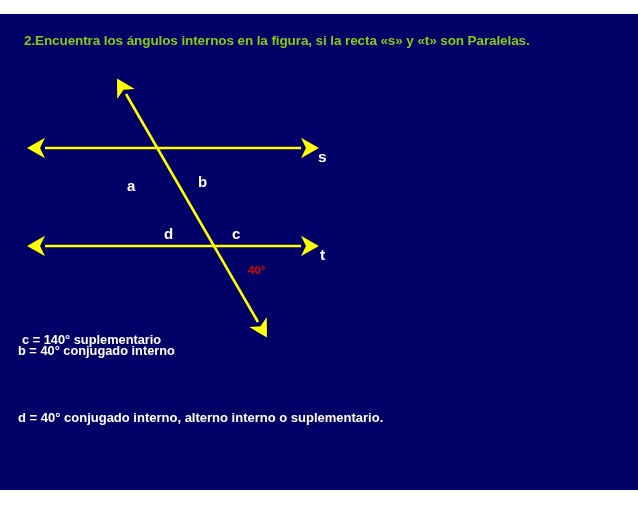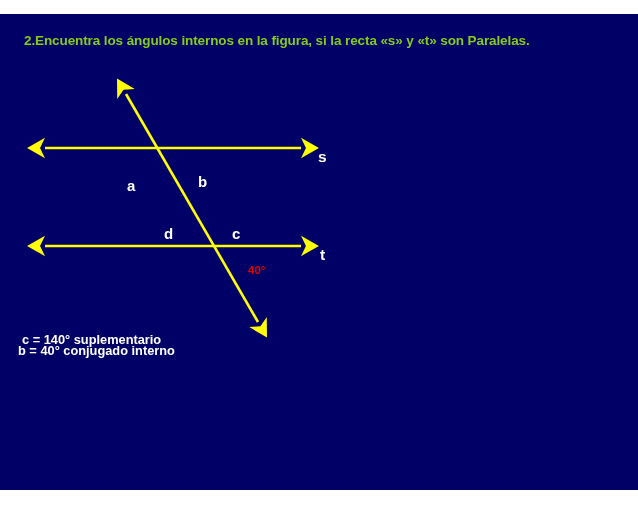--- a/index.html
+++ b/index.html
@@ -106,15 +106,16 @@
 
     <span class="fig-label" style="left:127px; top:163px;">a</span>
     <span class="fig-label" style="left:198px; top:159px;">b</span>
     <span class="fig-label" style="left:164px; top:211px;">d</span>
     <span class="fig-label" style="left:232px; top:211px;">c</span>
 
     <span class="angle-label" style="left:248px; top:250px;">40°</span>
 
     <div class="answer-line" id="ans-0">c = 140°    suplementario</div>
     <div class="answer-line" id="ans-1">b = 40°    conjugado interno</div>
+    <div class="answer-line" id="ans-3">d = 40°  conjugado interno, alterno interno o suplementario.</div>
 
   </div>
 </div>
 
 </body></html>

